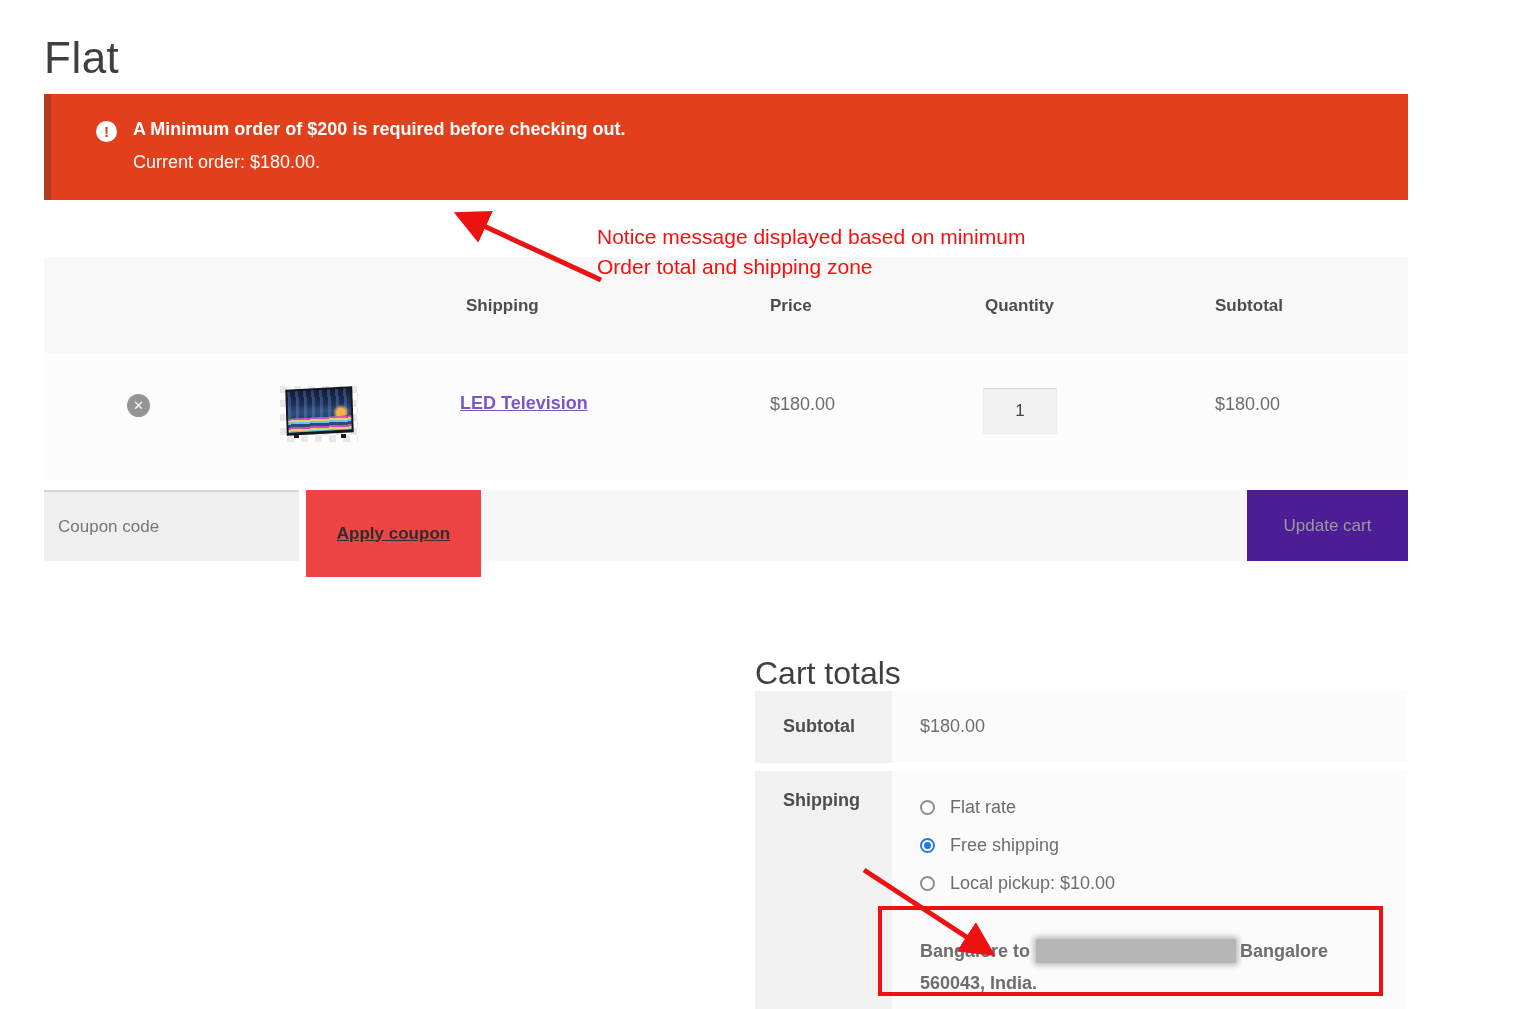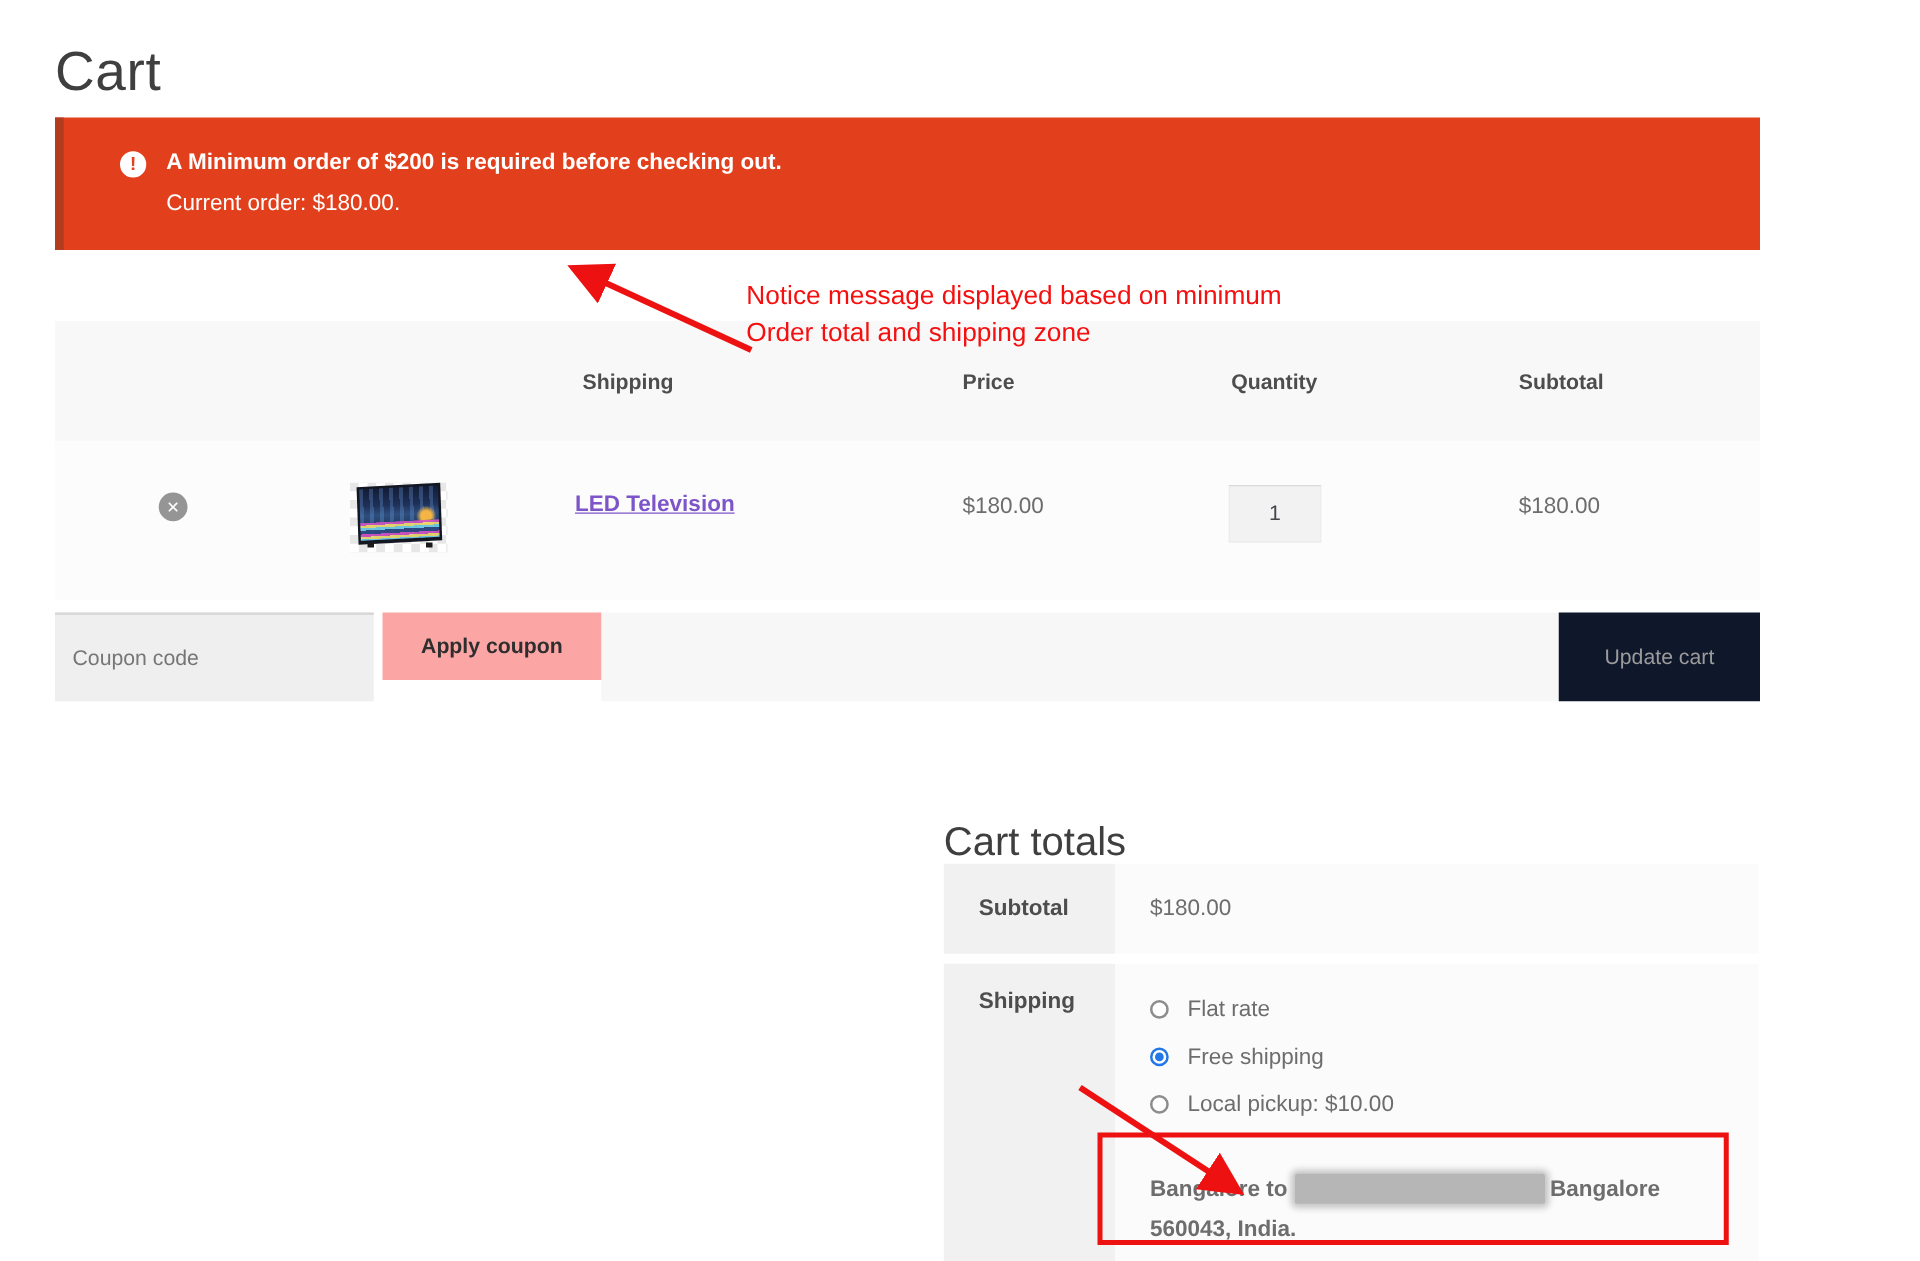--- a/index.html
+++ b/index.html
@@ -53,24 +53,24 @@
   .cell-price{position:absolute;left:726px;top:41px;font-size:18px;color:#6d6d6d;}
   .qty-input{position:absolute;left:939px;top:35px;width:74px;height:46px;box-sizing:border-box;
     background:#f2f2f2;border:1px solid #ececec;border-top:1px solid #d9d9d9;text-align:center;
     font-family:inherit;font-size:17px;color:#43454b;}
   .cell-subtotal{position:absolute;left:1171px;top:41px;font-size:18px;color:#6d6d6d;}
 
   
   .coupon-input{left:44px;top:490px;width:255px;height:71px;box-sizing:border-box;background:#efefef;
     border:none;border-top:2px solid #d8d8d8;padding:0 14px;font-family:inherit;font-size:17px;color:#555;}
   .coupon-input::placeholder{color:#767676;opacity:1;}
-  .apply-btn{left:306px;top:490px;width:175px;height:54px;background:#fca5a5;border:none;
-    font-family:inherit;font-size:17px;font-weight:700;color:#2e2e2e;cursor:pointer;}
+  .apply-btn{left:306px;top:490px;width:175px;height:87px;background:#ef4444;border:none;
+    font-family:inherit;font-size:17px;font-weight:700;color:#2e2e2e;cursor:pointer;text-decoration:underline;}
   .actions-stretch{left:481px;top:490px;width:766px;height:71px;background:#f7f7f7;}
-  .update-btn{left:1247px;top:490px;width:161px;height:71px;background:#0f172a;border:none;
+  .update-btn{left:1247px;top:490px;width:161px;height:71px;background:#4c1d95;border:none;
     font-family:inherit;font-size:17px;color:#9b9b9b;}
 
   
   .tot-th1{left:755px;top:691px;width:137px;height:72px;background:#f1f1f1;}
   .tot-td1{left:892px;top:691px;width:515px;height:72px;background:#fbfbfb;}
   .tot-th2{left:755px;top:771px;width:137px;height:238px;background:#f1f1f1;}
   .tot-td2{left:892px;top:771px;width:515px;height:238px;background:#fbfbfb;}
   .tot-label{position:absolute;left:28px;top:25px;font-size:18px;font-weight:700;color:#4d4d4d;}
   .tot-value{position:absolute;left:28px;top:25px;font-size:18px;color:#6d6d6d;}
   .ship-label-pos{top:19px;}
@@ -87,21 +87,21 @@
     vertical-align:middle;box-shadow:0 0 5px 3px rgba(178,178,178,.75);margin:0 4px 3px 6px;}
 
   
   .annotation-box{left:878px;top:906px;width:505px;height:90px;border:4px solid #ee1111;box-sizing:border-box;z-index:58;}
 </style>
 </head>
 <body>
 
 <div class="screen">
 
-  <h1 class="abs page-title">Cart</h1>
+  <h1 class="abs page-title">Flat</h1>
 
   <div class="abs notice">
     <span class="notice-icon">!</span>
     <span class="notice-l1">A Minimum order of $200 is required before checking out.</span>
     <span class="notice-l2">Current order: $180.00.</span>
   </div>
 
   <div class="abs annotation-note">
     <div>Notice message displayed based on minimum</div>
     <div>Order total and shipping zone</div>

